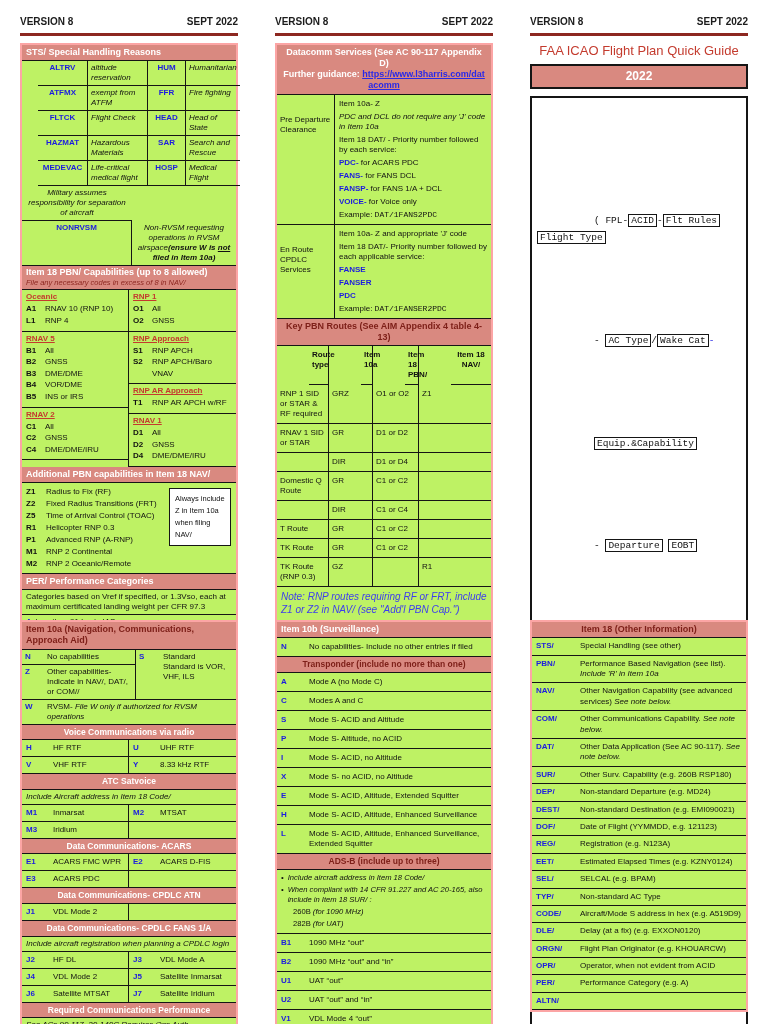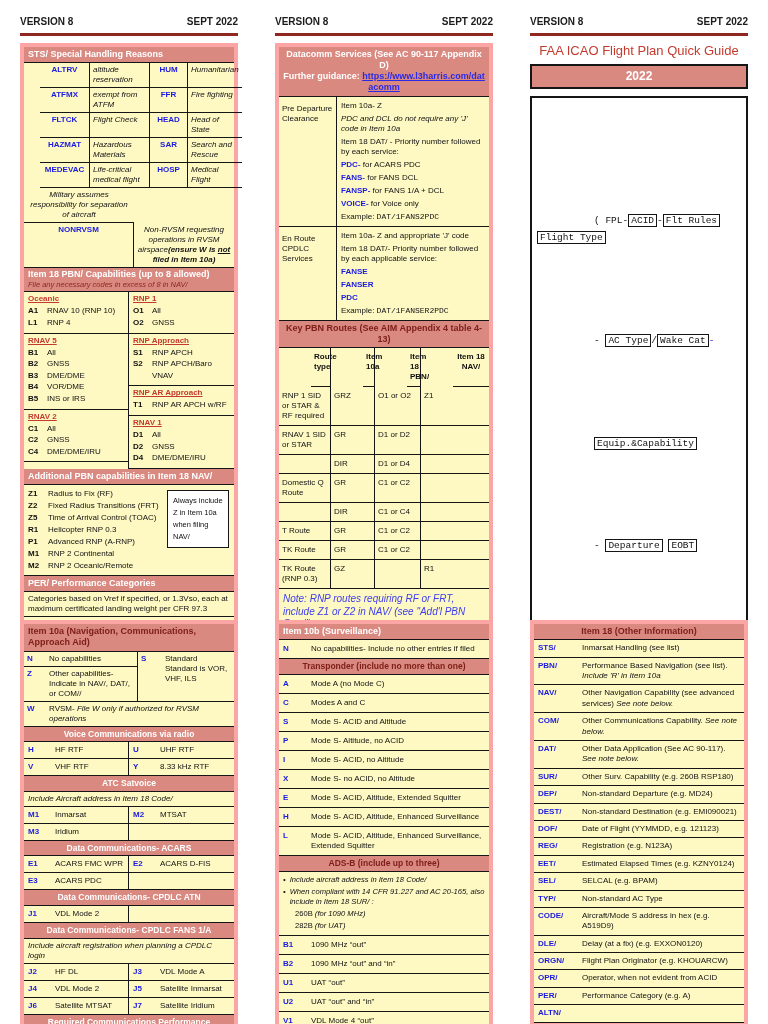--- a/index.html
+++ b/index.html
@@ -5,21 +5,21 @@
   *{box-sizing:border-box;margin:0;padding:0;}
   html,body{background:#ffffff;}
   .page{position:relative;width:768px;height:1024px;background:#fff;overflow:hidden;
         font-family:"Liberation Sans",sans-serif;font-size:8px;color:#111;line-height:1.25;}
   .row{position:absolute;left:20px;display:flex;gap:37px;}
   .row1{top:16px;}
   .row2{top:620px;}
   .col{width:218px;flex:0 0 218px;}
   .vh{display:flex;justify-content:space-between;font-size:10px;font-weight:700;color:#1c1c1c;}
   .vrule{height:3px;background:#8d2720;margin:4px 0 7px;}
-  .panel{border:4px solid #fca5a5;background:#fef9c3;}
+  .panel{border:2px solid #fca5a5;background:#bef264;}
   .hdr{background:#d98980;color:#fff;font-weight:700;font-size:9px;padding:2px 4px;border-bottom:1.8px solid #151515;}
   .hdr.dk{color:#7e2019;}
   .hdr.ctr{text-align:center;}
   .bb{border-bottom:1.6px solid #151515;}
   .br{border-right:1.6px solid #151515;}
   .code{color:#1b1be0;font-weight:700;}
   .it{font-style:italic;}
   .b{font-weight:700;}
   .mono{font-family:"Liberation Mono",monospace;}
   .link{color:#2a2ae6;text-decoration:underline;word-break:break-all;cursor:pointer;}
@@ -42,21 +42,21 @@
   
   .addl{position:relative;border-bottom:1.6px solid #151515;padding:3px 4px;}
   .addl .gi{line-height:1.5;}
   .note-box{position:absolute;right:5px;top:5px;width:62px;border:1.6px solid #151515;padding:4px 5px;font-size:7.5px;line-height:1.6;background:#fff;}
   
   .per-intro{padding:2px 4px;border-bottom:1.6px solid #151515;}
   .per-rows{padding:1px 0 2px;}
   .per-row{display:flex;gap:4px;padding:1px 4px;line-height:1.35;}
   
   .dc-row{display:grid;grid-template-columns:58px 1fr;border-bottom:1.6px solid #151515;}
-  .dc-label{padding:7px 3px;border-right:1.6px solid #151515;}
+  .dc-label{padding:20px 3px;border-right:1.6px solid #151515;}
   .dc-body{padding:4px;display:flex;flex-direction:column;gap:3px;}
   .kp-head,.kp-row{display:grid;grid-template-columns:52px 44px 46px 1fr;}
   .kpc{padding:4px 3px;border-bottom:1.6px solid #151515;border-right:1.6px solid #151515;}
   .kpc:last-child{border-right:none;}
   .kp-head .kpc{font-weight:700;text-align:center;white-space:pre-line;margin-left:32px;}
   .note-blue{color:#3d3dee;font-style:italic;font-size:10px;padding:4px;border-bottom:1.8px solid #151515;}
   .reduced{background:#d98980;color:#fff;font-weight:700;padding:2px 4px 3px;}
   .reduced .r2{padding-left:22px;display:block;}
   
   .qg-title{color:#c43b2e;font-size:13px;text-align:center;margin:1px 0 5px;}
@@ -786,21 +786,21 @@
       </div>
     </div>
 
     <div class="col">
       <div class="panel">
         <div class="hdr dk ctr">Item 18 (Other Information)</div>
         <div>
 
             <div class="p6row">
               <span class="code">STS/</span>
-              <span><span>Inmarsat Handling (see list)</span> <i></i></span>
+              <span><span>Special Handling (see other)</span> <i></i></span>
             </div>
 
             <div class="p6row">
               <span class="code">PBN/</span>
               <span><span>Performance Based Navigation (see list).</span> <i>Include 'R' in Item 10a</i></span>
             </div>
 
             <div class="p6row">
               <span class="code">NAV/</span>
               <span><span>Other Navigation Capability (see advanced services)</span> <i>See note below.</i></span>

